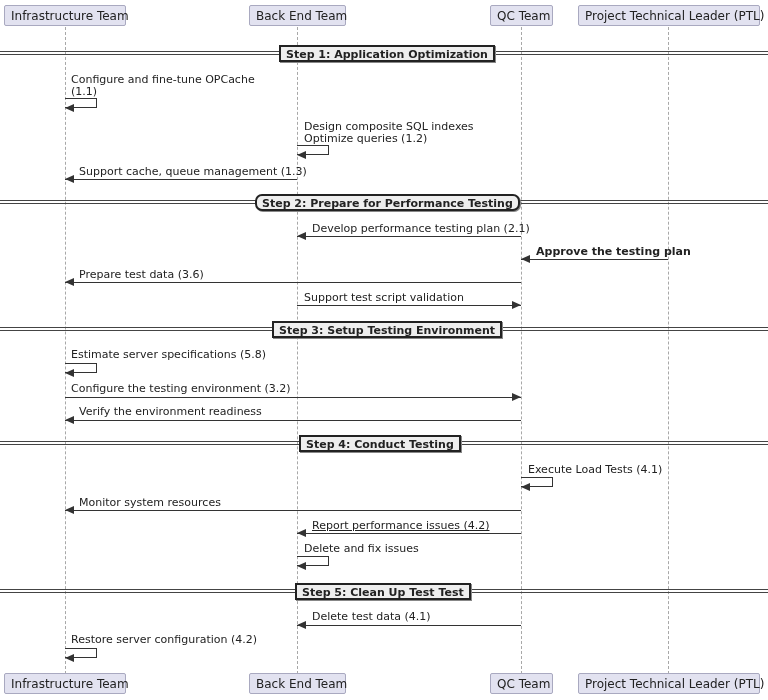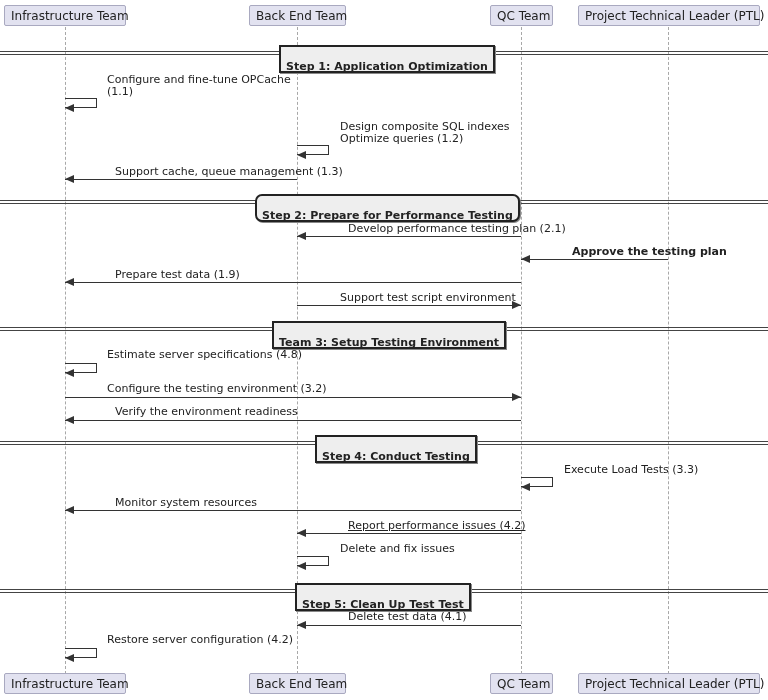--- a/index.html
+++ b/index.html
@@ -5,25 +5,25 @@
   html, body { margin:0; padding:0; background:#ffffff; }
   body { width:768px; height:700px; position:relative; overflow:hidden;
          font-family:"DejaVu Sans", sans-serif; font-size:11px; color:#222; }
   .participant { position:absolute; height:21px; line-height:21px; padding:0 6px;
                  background:#e2e2f0; border:1px solid #a9a9c0; border-radius:2px;
                  font-size:12px; color:#222; white-space:nowrap; box-sizing:border-box; text-align:center; }
   .lifeline { position:absolute; top:27px; height:647px; width:0;
               border-left:1px dashed #a8a8a8; }
   .divider { position:absolute; left:0; width:768px; height:4px;
              border-top:1px solid #444; border-bottom:1px solid #444; box-sizing:border-box; }
-  .divider-label { position:absolute; height:17px; line-height:15px; padding:12px 5px;
+  .divider-label { position:absolute; height:17px; line-height:15px; padding:0 5px;
                    background:#eeeeee; border:2px solid #222; font-weight:bold;
                    font-size:11px; white-space:nowrap; box-sizing:border-box;
                    box-shadow:1px 1px 0 #888; }
-  .msg-label { position:absolute; white-space:nowrap; font-size:11px; line-height:12px; color:#222;margin-left:36px; }
+  .msg-label { position:absolute; white-space:nowrap; font-size:11px; line-height:12px; color:#222; }
   .arrow-line { position:absolute; height:0; border-top:1px solid #333; }
   .self-loop { position:absolute; width:32px; height:10px; border:1px solid #333; border-left:none; box-sizing:border-box; }
   .head-left { position:absolute; width:0; height:0; border-top:4px solid transparent;
                border-bottom:4px solid transparent; border-right:9px solid #333; }
   .head-right { position:absolute; width:0; height:0; border-top:4px solid transparent;
                 border-bottom:4px solid transparent; border-left:9px solid #333; }
 </style>
 </head>
 <body>
 
@@ -37,24 +37,24 @@
 <div class="lifeline" style="left:521px;"></div>
 <div class="lifeline" style="left:668px;"></div>
 
 <div class="divider" style="top:51px;"></div>
 <div class="divider-label" style="left:279px; top:45px;">Step 1: Application Optimization</div>
 
 <div class="divider" style="top:200px;"></div>
 <div class="divider-label" style="left:255px; top:194px;border-radius:7px;">Step 2: Prepare for Performance Testing</div>
 
 <div class="divider" style="top:327px;"></div>
-<div class="divider-label" style="left:272px; top:321px;">Team 3: Setup Testing Environment</div>
+<div class="divider-label" style="left:272px; top:321px;">Step 3: Setup Testing Environment</div>
 
 <div class="divider" style="top:441px;"></div>
-<div class="divider-label" style="left:315px; top:435px;text-align:right;">Step 4: Conduct Testing</div>
+<div class="divider-label" style="left:299px; top:435px;text-align:right;">Step 4: Conduct Testing</div>
 
 <div class="divider" style="top:589px;"></div>
 <div class="divider-label" style="left:295px; top:583px;">Step 5: Clean Up Test Test</div>
 
 <div class="msg-label" style="left:71px; top:74px;">Configure and fine-tune OPCache<br>(1.1)</div>
 <div class="self-loop" style="left:65px; top:98px;"></div>
 <div class="head-left" style="left:65px; top:104px;"></div>
 
 <div class="msg-label" style="left:304px; top:121px;">Design composite SQL indexes<br>Optimize queries (1.2)</div>
 <div class="self-loop" style="left:297px; top:145px;"></div>
@@ -65,41 +65,41 @@
 <div class="head-left" style="left:65px; top:175px;"></div>
 
 <div class="msg-label" style="left:312px; top:223px;">Develop performance testing plan (2.1)</div>
 <div class="arrow-line" style="left:297px; width:224px; top:236px;"></div>
 <div class="head-left" style="left:297px; top:232px;"></div>
 
 <div class="msg-label" style="left:536px; top:246px;font-weight:bold;">Approve the testing plan</div>
 <div class="arrow-line" style="left:521px; width:147px; top:259px;"></div>
 <div class="head-left" style="left:521px; top:255px;"></div>
 
-<div class="msg-label" style="left:79px; top:269px;">Prepare test data (1.9)</div>
+<div class="msg-label" style="left:79px; top:269px;">Prepare test data (3.6)</div>
 <div class="arrow-line" style="left:65px; width:456px; top:282px;"></div>
 <div class="head-left" style="left:65px; top:278px;"></div>
 
-<div class="msg-label" style="left:304px; top:292px;">Support test script environment</div>
+<div class="msg-label" style="left:304px; top:292px;">Support test script validation</div>
 <div class="arrow-line" style="left:297px; width:224px; top:305px;"></div>
 <div class="head-right" style="left:512px; top:301px;"></div>
 
-<div class="msg-label" style="left:71px; top:349px;">Estimate server specifications (4.8)</div>
+<div class="msg-label" style="left:71px; top:349px;">Estimate server specifications (5.8)</div>
 <div class="self-loop" style="left:65px; top:363px;"></div>
 <div class="head-left" style="left:65px; top:369px;"></div>
 
 <div class="msg-label" style="left:71px; top:383px;">Configure the testing environment (3.2)</div>
 <div class="arrow-line" style="left:65px; width:456px; top:397px;"></div>
 <div class="head-right" style="left:512px; top:393px;"></div>
 
 <div class="msg-label" style="left:79px; top:406px;">Verify the environment readiness</div>
 <div class="arrow-line" style="left:65px; width:456px; top:420px;"></div>
 <div class="head-left" style="left:65px; top:416px;"></div>
 
-<div class="msg-label" style="left:528px; top:464px;">Execute Load Tests (3.3)</div>
+<div class="msg-label" style="left:528px; top:464px;">Execute Load Tests (4.1)</div>
 <div class="self-loop" style="left:521px; top:477px;"></div>
 <div class="head-left" style="left:521px; top:483px;"></div>
 
 <div class="msg-label" style="left:79px; top:497px;">Monitor system resources</div>
 <div class="arrow-line" style="left:65px; width:456px; top:510px;"></div>
 <div class="head-left" style="left:65px; top:506px;"></div>
 
 <div class="msg-label" style="left:312px; top:520px;text-decoration:underline;">Report performance issues (4.2)</div>
 <div class="arrow-line" style="left:297px; width:224px; top:533px;"></div>
 <div class="head-left" style="left:297px; top:529px;"></div>

